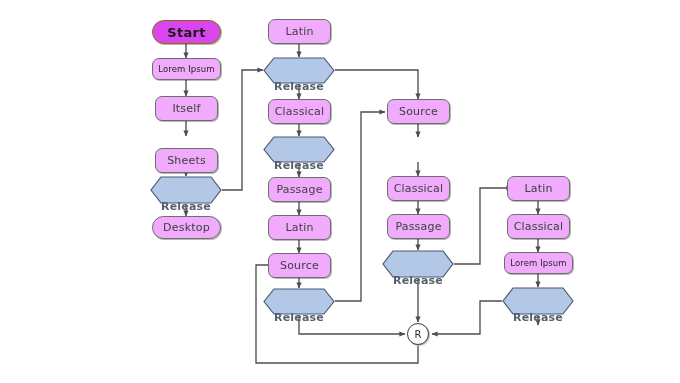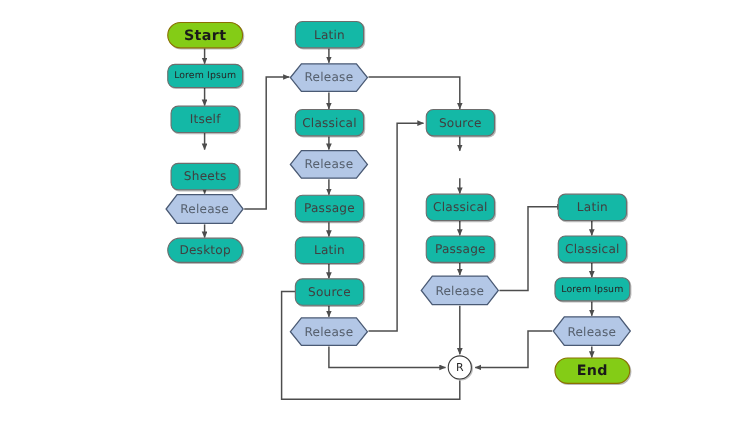--- a/index.html
+++ b/index.html
@@ -5,33 +5,33 @@
 <style>
   html,body{margin:0;padding:0;background:#ffffff;}
   body{width:680px;height:383px;overflow:hidden;
        font-family:"DejaVu Sans","Liberation Sans",sans-serif;}
   #canvas{position:relative;width:680px;height:383px;background:#fff;}
   svg#wires{position:absolute;left:0;top:0;width:680px;height:383px;}
 
   .node{position:absolute;box-sizing:border-box;display:flex;
         align-items:center;justify-content:center;text-align:center;
         font-size:11px;color:#404040;letter-spacing:.2px;
-        background:#14b8a6;border:1px solid #6d6d6d;border-radius:7px;
+        background:#f0abfc;border:1px solid #6d6d6d;border-radius:7px;
         box-shadow:1px 1px 0 rgba(0,0,0,.28);}
   .node.rounded{border-radius:7px;}
   .node.lorem{font-size:8.5px;font-weight:normal;color:#262626;letter-spacing:.1px;}
-  .node.terminal{background:#84cc16;border:1px solid #8a7000;border-radius:13px;
+  .node.terminal{background:#d946ef;border:1px solid #8a7000;border-radius:13px;
                  font-size:13px;font-weight:bold;color:#1a1a1a;letter-spacing:.3px;}
   .node.capsule{border-radius:14px;}
 
   .hexwrap{position:absolute;box-sizing:border-box;}
   .hexwrap svg{position:absolute;left:0;top:0;overflow:visible;}
-  .hexwrap .hexlabel{position:absolute;left:0;top:0;width:100%;height:100%;
+  .hexwrap .hexlabel{position:absolute;left:0;top:16px;width:100%;height:100%;
       display:flex;align-items:center;justify-content:center;
-      font-size:11px;color:#56606e;letter-spacing:.2px;}
+      font-size:11px;color:#56606e;letter-spacing:.2px;font-weight:bold;}
 
   .junction{position:absolute;box-sizing:border-box;width:22px;height:22px;
       border:1.3px solid #3a3a3a;border-radius:50%;background:#fff;
       display:flex;align-items:center;justify-content:center;
       font-size:10px;color:#2b2b2b;
       box-shadow:1px 1px 0 rgba(0,0,0,.25);}
 </style>
 </head>
 <body>
 
@@ -156,15 +156,14 @@
 
   <div class="node lorem" style="left:504px;top:252px;width:69px;height:22px;">Lorem Ipsum</div>
 
   <div class="hexwrap" style="left:502px;top:287px;width:72px;height:28px;">
     <svg width="72" height="28" viewBox="0 0 72 28" xmlns="http://www.w3.org/2000/svg">
       <polygon points="11,1 61,1 71,14 61,27 11,27 1,14" fill="#b3c7e6" stroke="#4a5a74" stroke-width="1.2"></polygon>
     </svg>
     <span class="hexlabel">Release</span>
   </div>
 
-  <div class="node terminal" style="left:504px;top:325px;width:69px;height:24px;">End</div>
 
 </div>
 
 </body></html>

